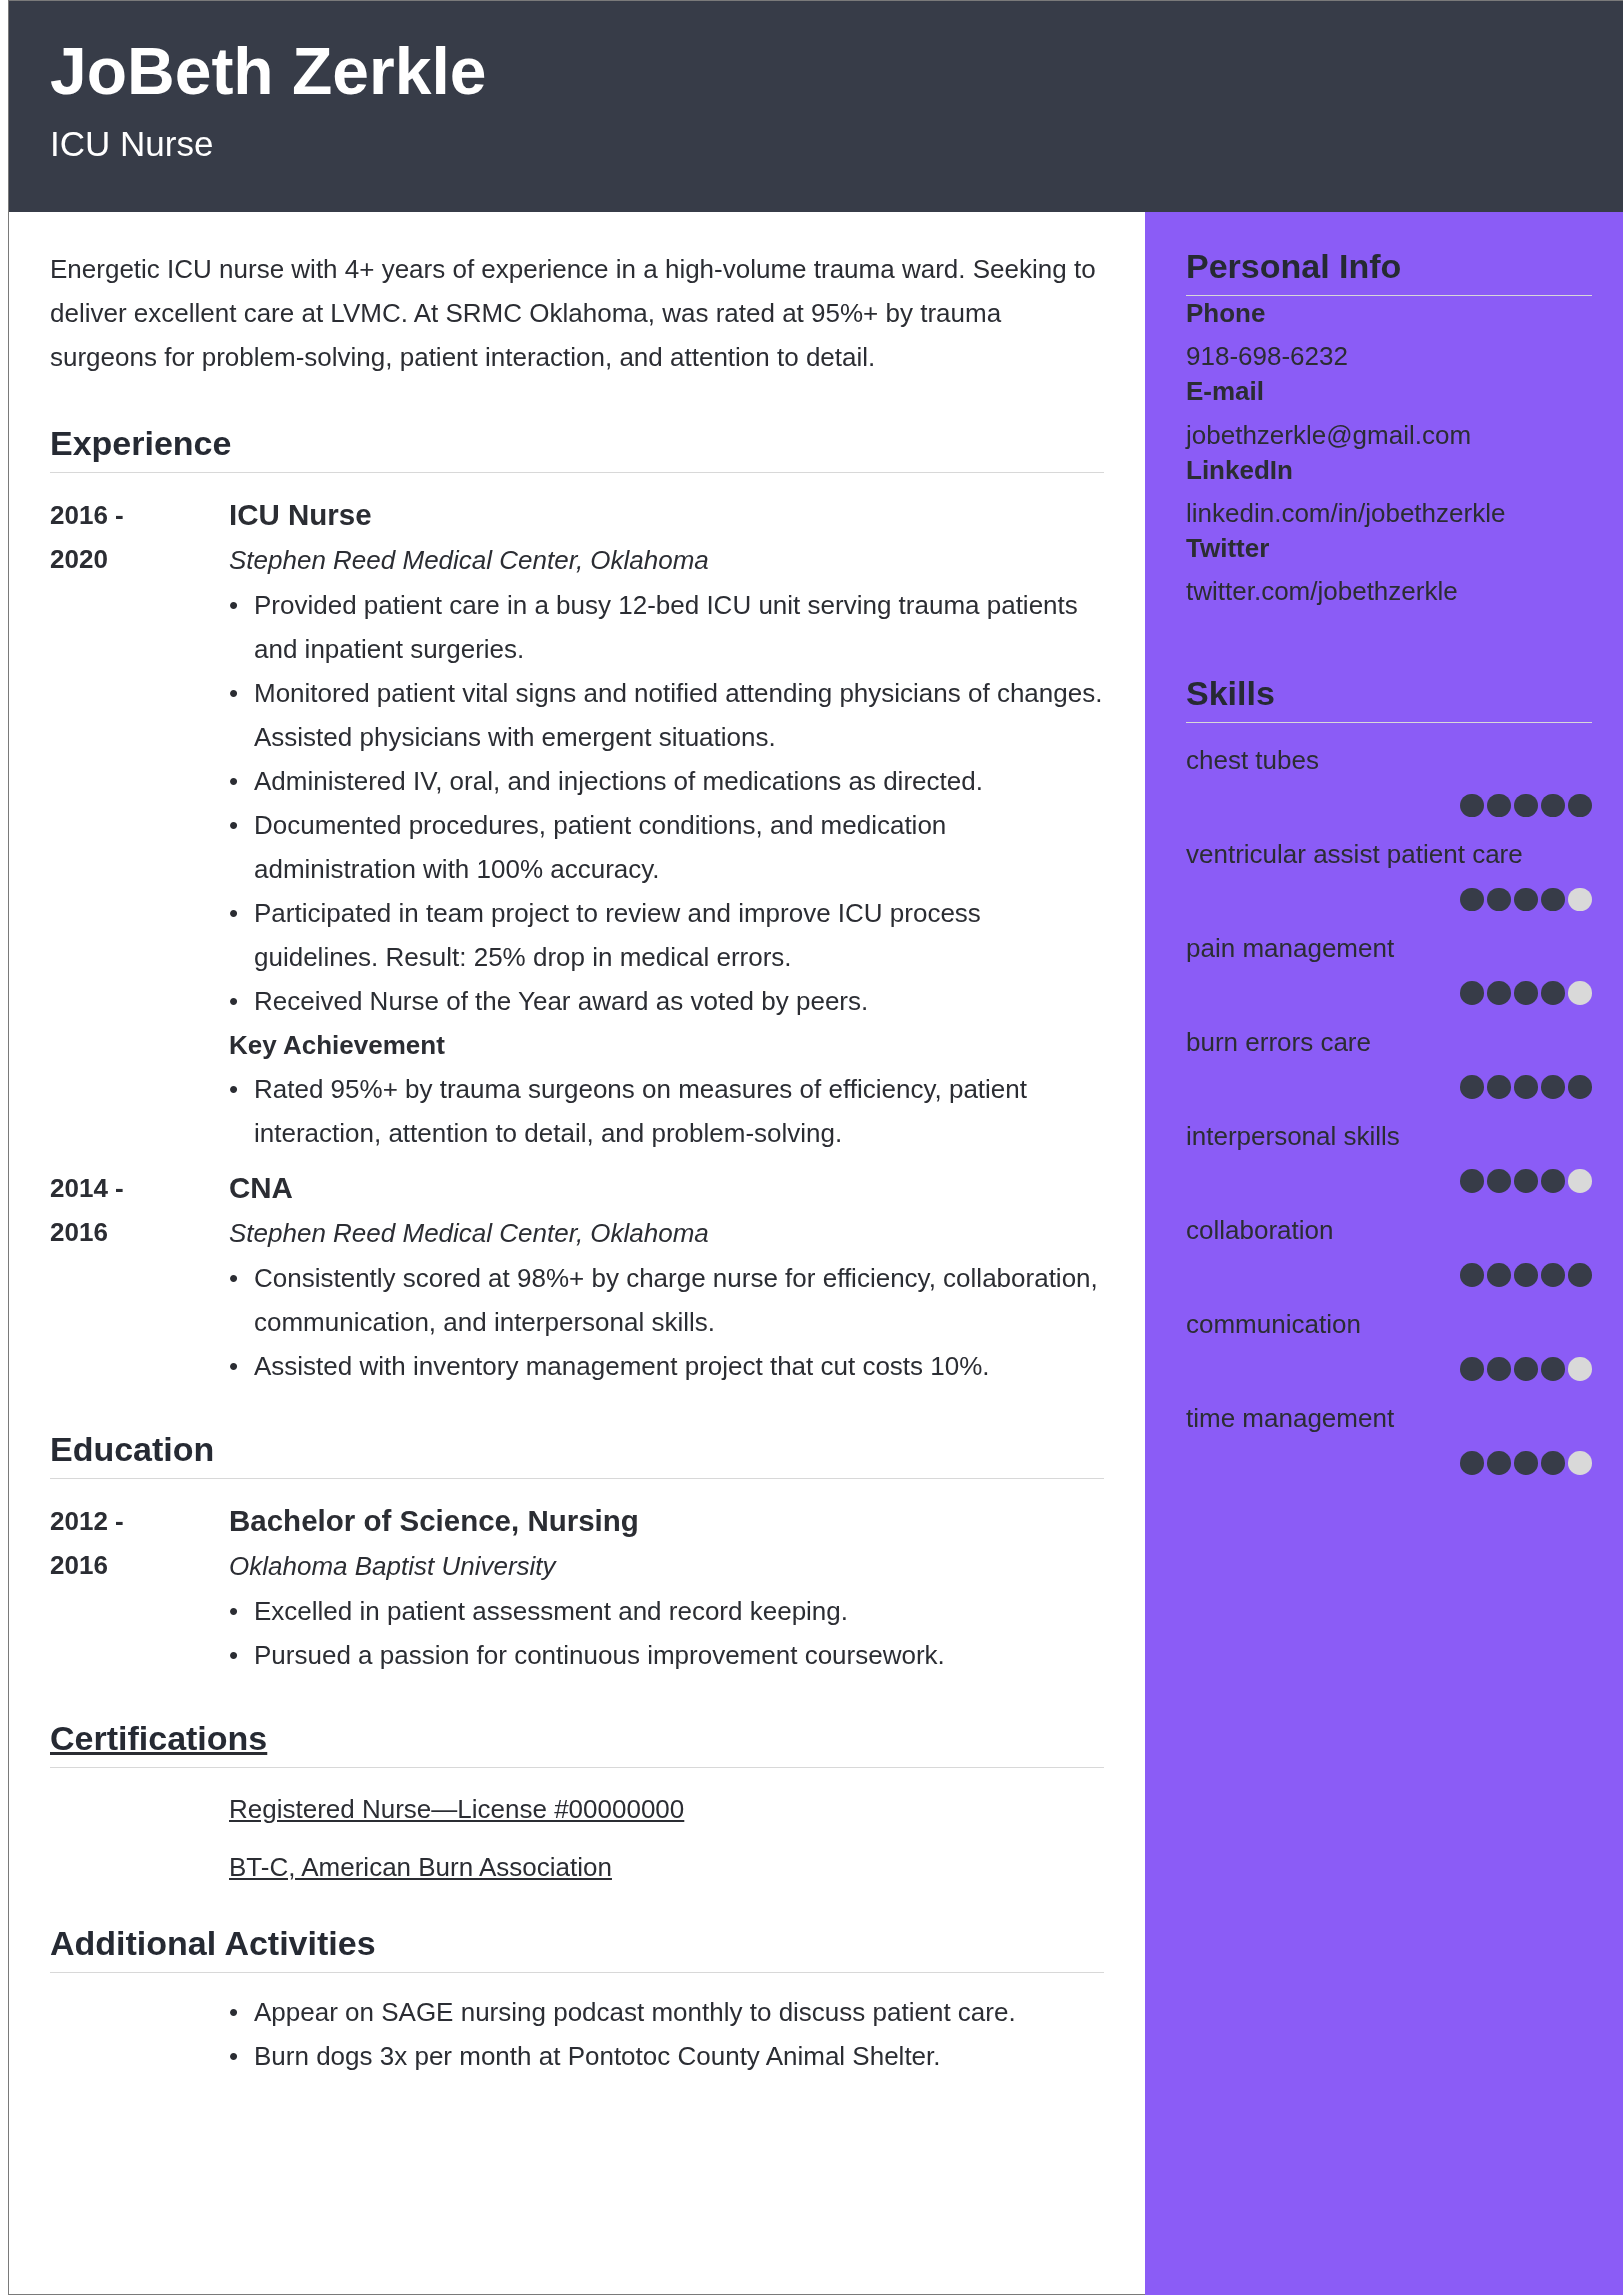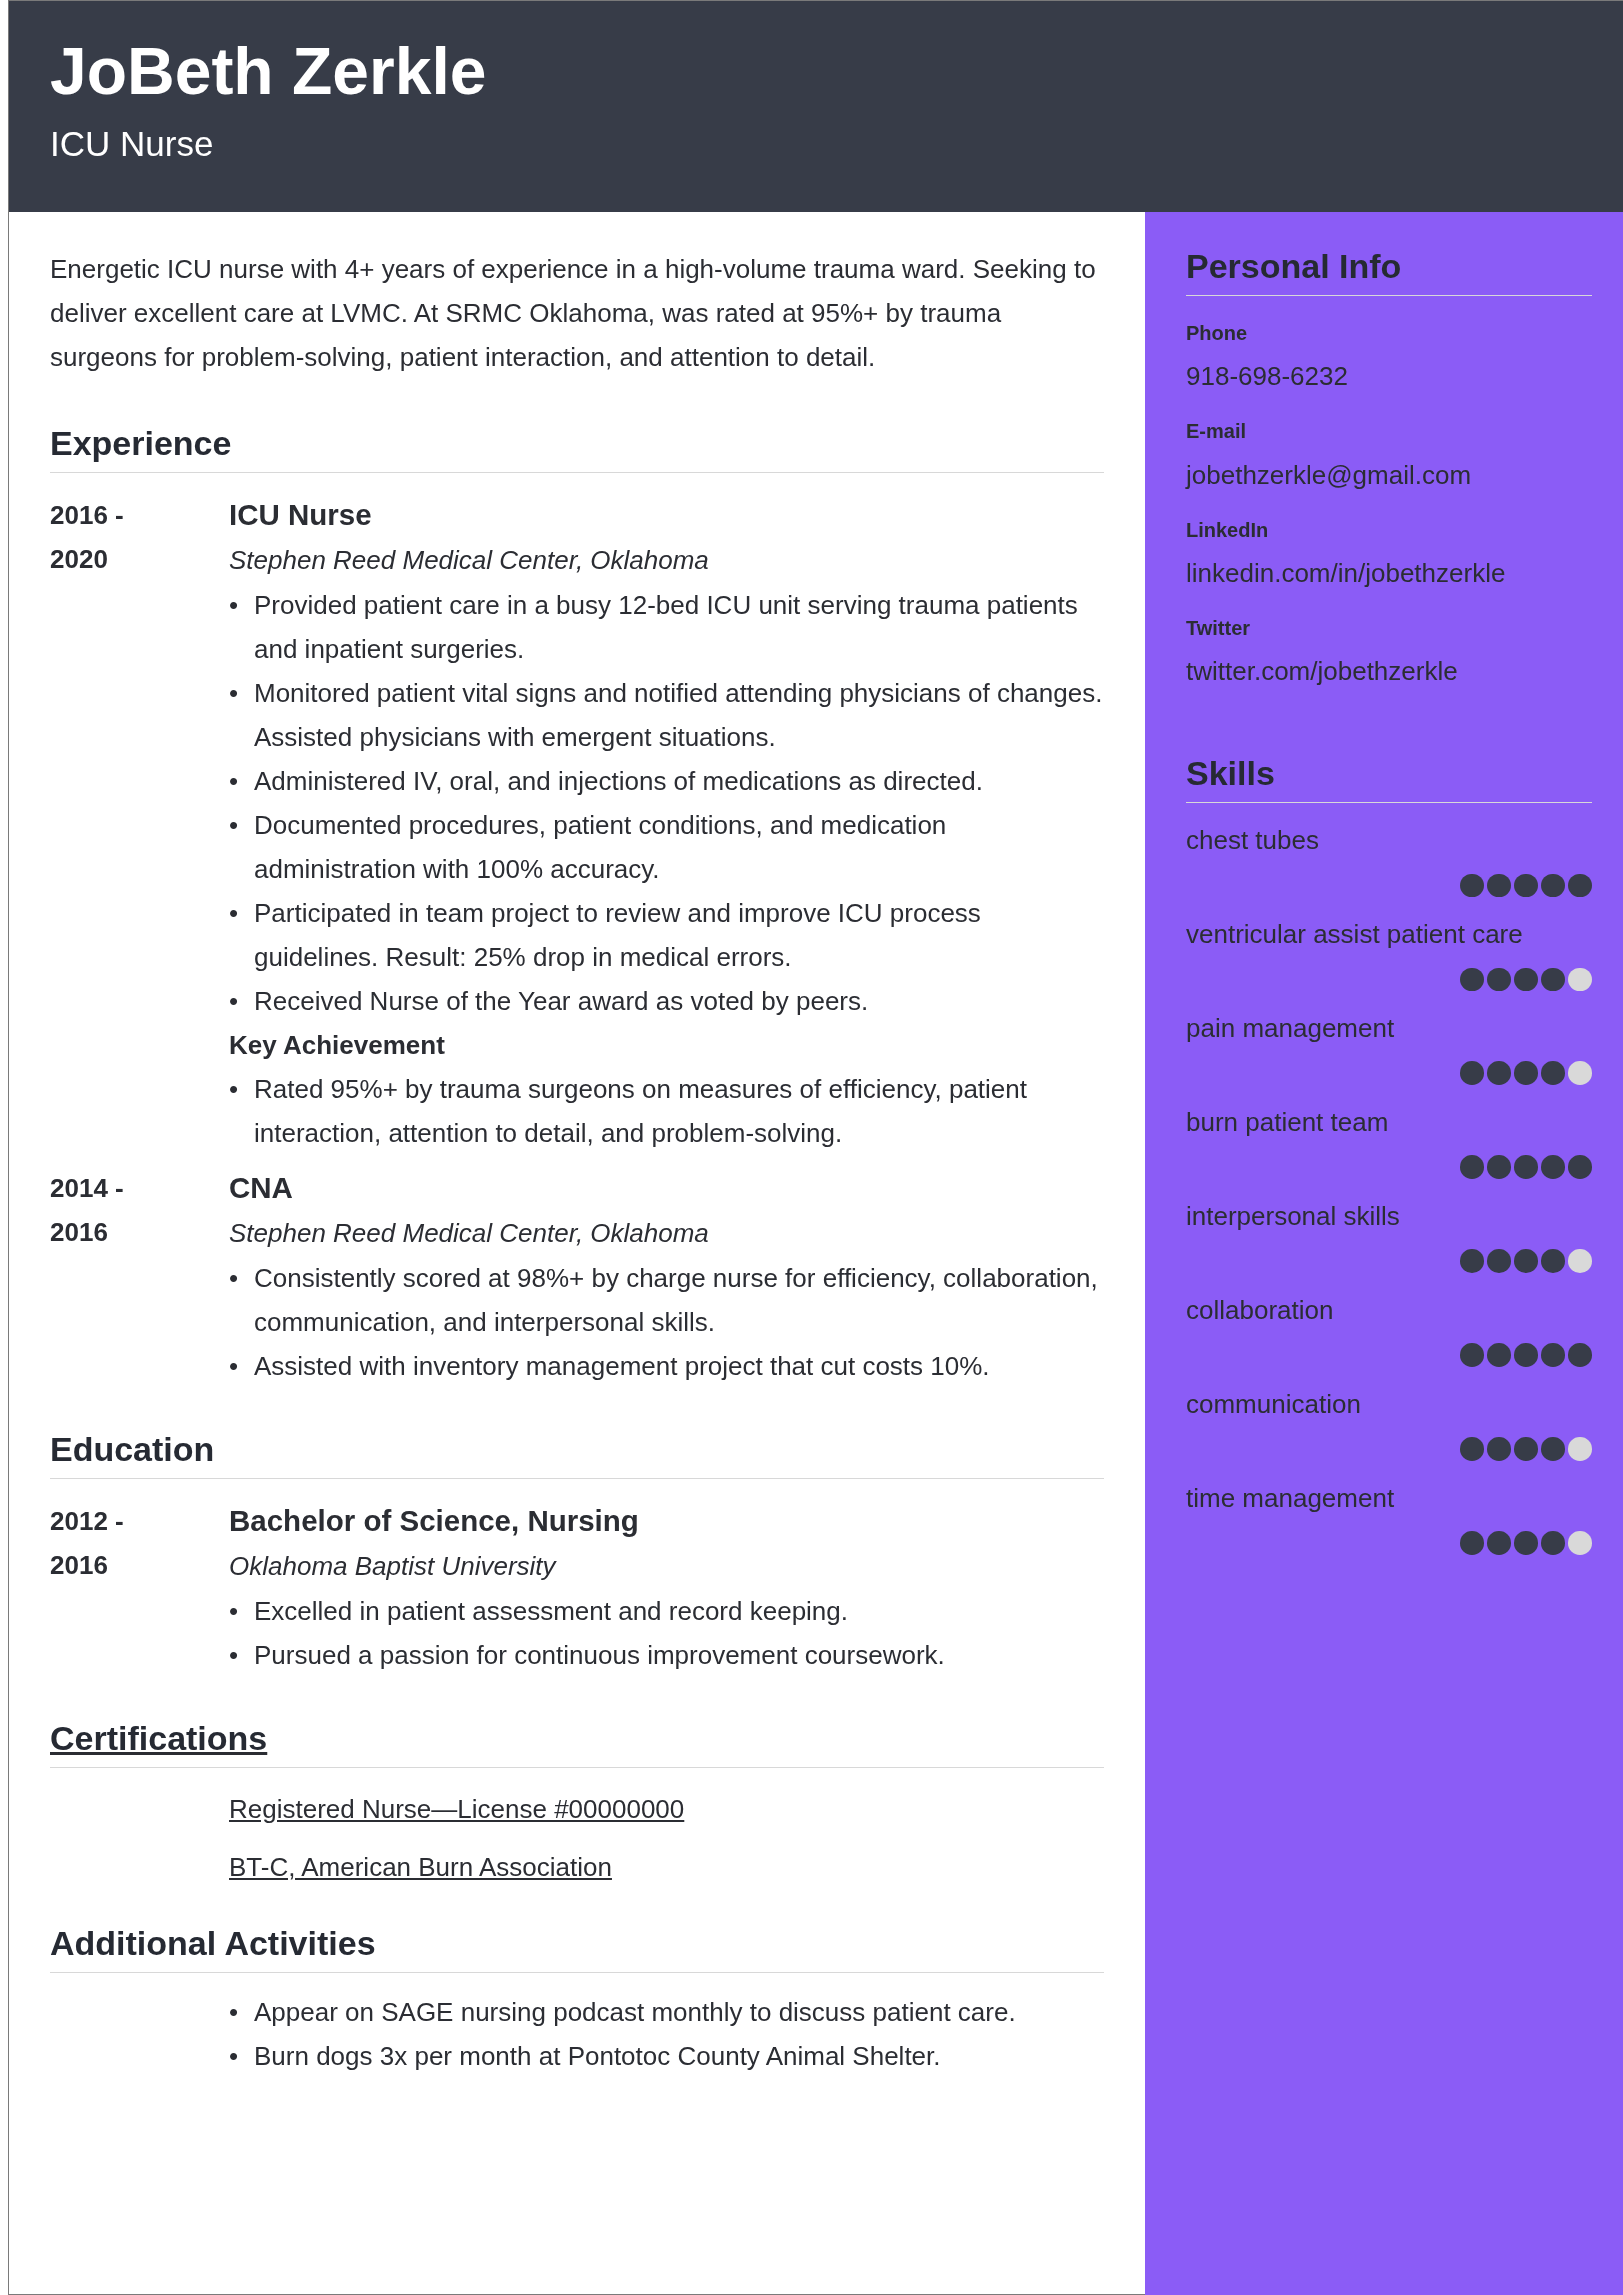--- a/index.html
+++ b/index.html
@@ -63,21 +63,21 @@
   .sub-head { font-size: 26px; font-weight: bold; line-height: 44px; color: #2b2d33; }
   .cert-list { padding-left: 179px; margin-top: 23.6px; }
   .cert-item { font-size: 26px; line-height: 58px; color: #2b2d33; }
   .activities { padding-left: 179px; margin-top: 22.4px; }
 
   .side-inner { position: absolute; left: 41px; top: 34px; width: 406px; }
   .side-title {
     font-size: 34px; font-weight: bold; color: #262a33; line-height: 1.2;
     padding-bottom: 8.3px; border-bottom: 1.8px solid #d8d8d8;
   }
-  .info-label { font-size: 20px; font-weight: bold; line-height: 35px; margin-top: 20px; color: #2b2d33; }
+  .info-label { font-size: 26px; font-weight: bold; line-height: 35px; color: #2b2d33; }
   .info-value { font-size: 26px; line-height: 35px; margin-top: 8.3px; color: #2b2d33; }
   .skills { margin-top: 64px; }
   .skill { margin-top: 20px; }
   .skill-name { font-size: 26px; line-height: 35px; color: #2b2d33; }
   .dots { display: flex; justify-content: flex-end; gap: 3.5px; margin-top: 15.3px; height: 23.6px; }
   .dot { width: 23.6px; height: 23.6px; border-radius: 50%; background: #373c48; }
   .dot.off { background: #d9d9d9; }
 </style>
 </head>
 <body>
@@ -209,21 +209,21 @@
               <div class="skill-name">pain management</div>
               <div class="dots">
                 <span class="dot"></span>
                 <span class="dot"></span>
                 <span class="dot"></span>
                 <span class="dot"></span>
                 <span class="dot off"></span>
               </div>
             </div>
             <div class="skill">
-              <div class="skill-name">burn patient team</div>
+              <div class="skill-name">burn errors care</div>
               <div class="dots">
                 <span class="dot"></span>
                 <span class="dot"></span>
                 <span class="dot"></span>
                 <span class="dot"></span>
                 <span class="dot"></span>
               </div>
             </div>
             <div class="skill">
               <div class="skill-name">interpersonal skills</div>

